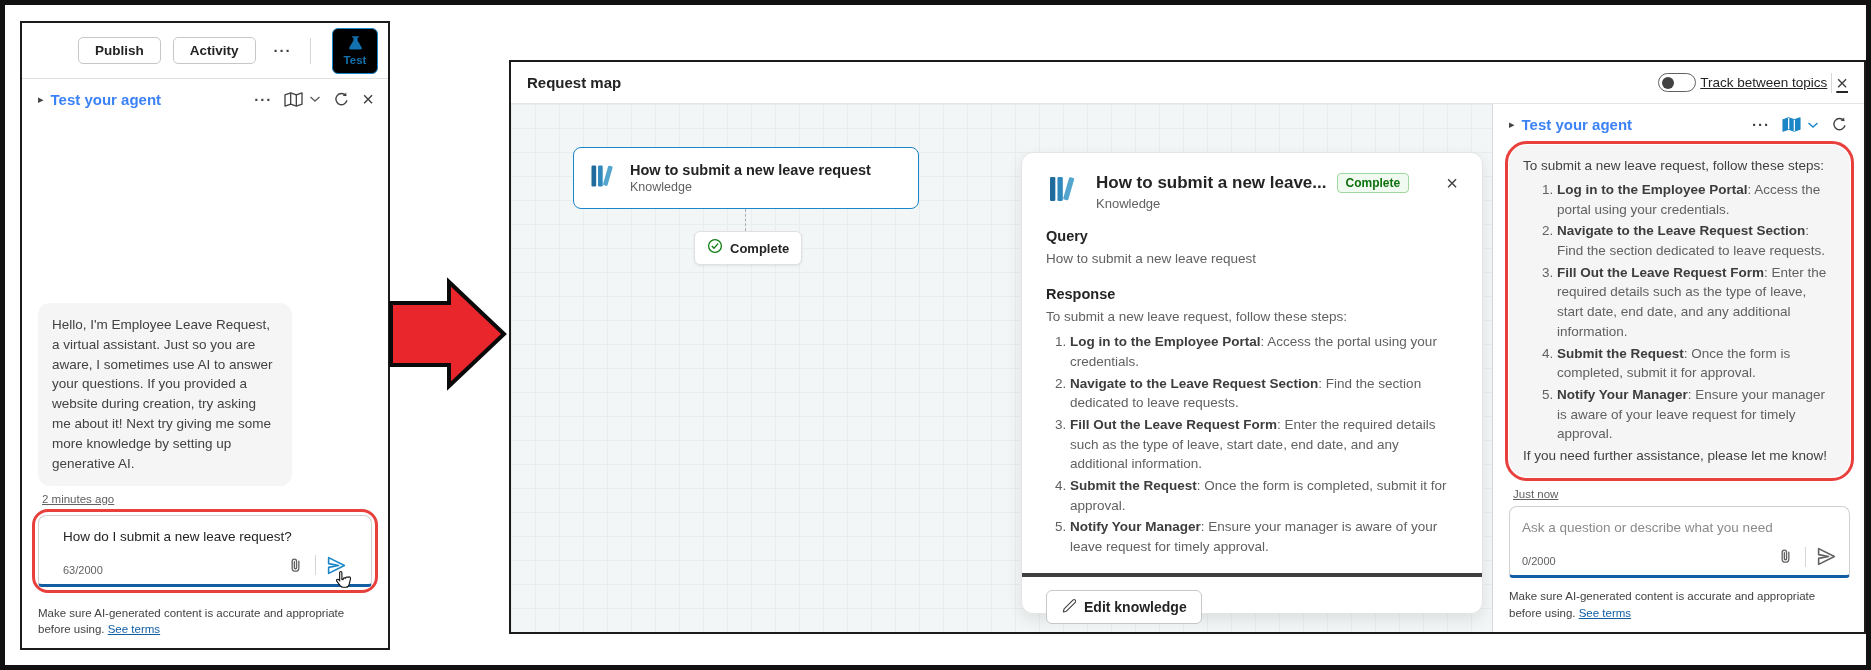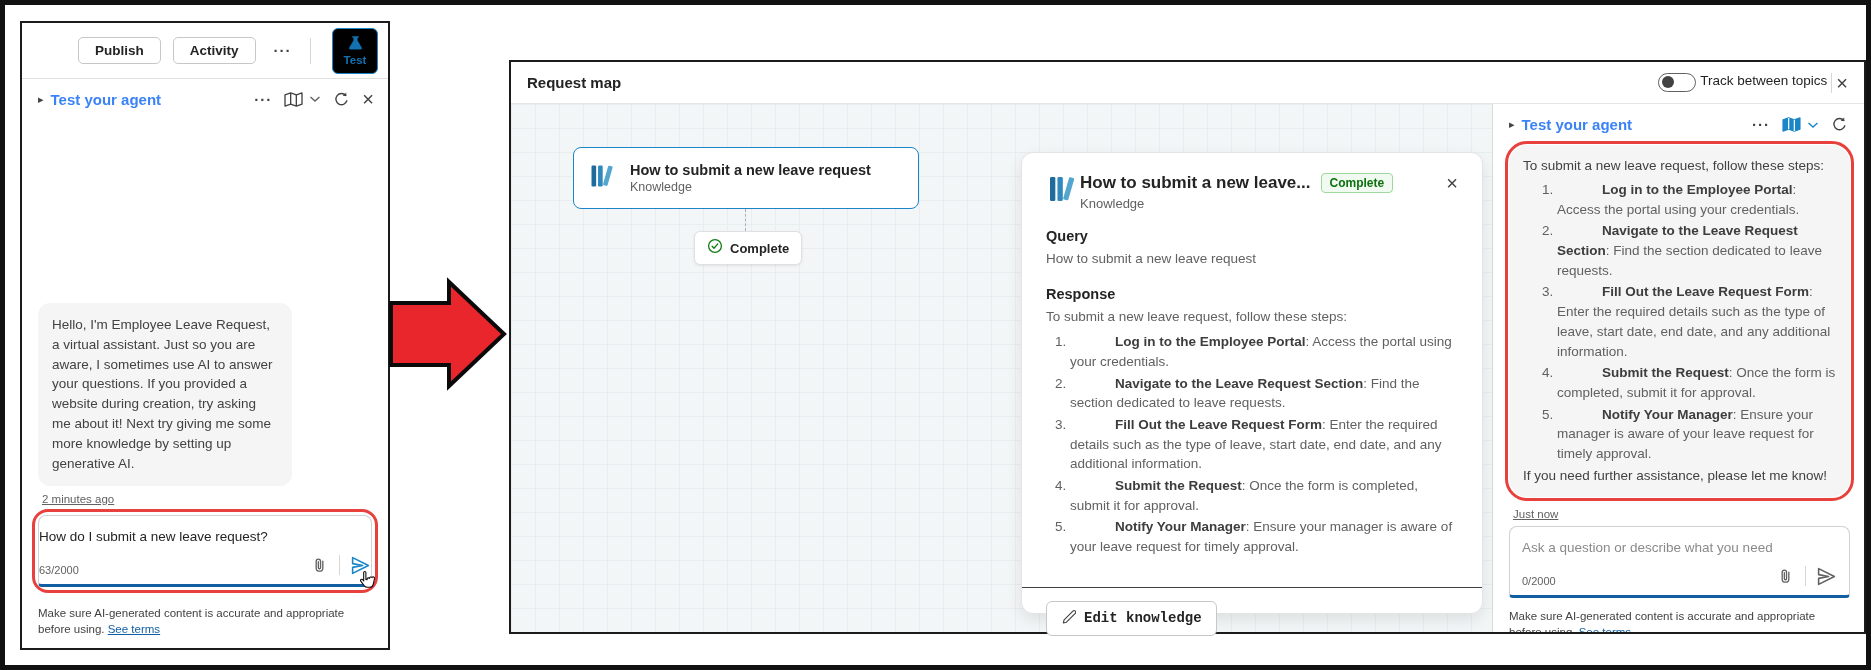--- a/index.html
+++ b/index.html
@@ -53,21 +53,21 @@
     margin-top:auto; width:254px; background:#f5f5f5; border-radius:12px;
     padding:12px 14px; font-size:13.5px; line-height:1.47; color:#424242;
   }
   .timestamp { font-size:11.5px; color:#616161; margin:7px 0 4px 4px;text-decoration:underline; }
 
   .red-outline-input {
     border:3px solid #e8413d; border-radius:16px; padding:3px; margin:0 -6px;
   }
   .chat-input-box {
     background:#fff; border:1px solid #d1d1d1; border-bottom:3px solid #115ea3;
-    border-radius:8px 8px 4px 4px; padding:11px 0 8px;
+    border-radius:8px 8px 4px 4px; padding:11px 24px 8px;
   }
   .chat-input-value {
     width:100%; border:none; outline:none; font-family:inherit;
     font-size:13.5px; color:#242424; background:transparent;
   }
   .input-foot { display:flex; align-items:flex-end; margin-top:10px; position:relative; }
   .char-counter { font-size:11px; color:#616161; }
   .input-icons { margin-left:auto; display:flex; align-items:center; gap:10px; }
   .vline { width:1px; height:20px; background:#d6d6d6; }
   .cursor-hand { position:absolute; right:-4px; bottom:-18px; }
@@ -81,21 +81,21 @@
   
   .map-window {
     position:absolute; left:504px; top:55px; width:1357px; height:574px;
     background:#fff; border:2px solid #1b1b1b; display:flex; flex-direction:column;
   }
   .map-header {
     height:42px; display:flex; align-items:center; padding:0 16px; gap:14px;
     border-bottom:1px solid #e5e5e5; flex:0 0 auto;
   }
   .map-title { font-size:15px; font-weight:bold; }
-  .map-header-right { margin-left:auto; display:flex; gap:4px; }
+  .map-header-right { margin-left:auto; display:flex; align-items:center; gap:4px;text-decoration:underline; }
   .toggle {
     width:38px; height:19px; border:1px solid #616161; border-radius:10px;
     position:relative; background:#fff; cursor:pointer; flex:0 0 auto;
   }
   .toggle .knob { position:absolute; left:3px; top:2.5px; width:12px; height:12px; border-radius:50%; background:#424242; }
   .toggle-label { font-size:13.5px; color:#242424; }
   .map-body { flex:1; display:flex; min-height:0; }
 
   .canvas {
     flex:1; position:relative; background:#f3f6f7;
@@ -118,37 +118,37 @@
     display:flex; align-items:center; gap:7px; cursor:pointer;
   }
   .status-pill-label { font-size:13px; font-weight:bold; color:#242424; }
 
   .details-card {
     position:absolute; left:510px; top:48px; width:462px; height:462px;
     background:#fff; border:1px solid #e4e4e4; border-radius:12px;
     box-shadow:0 6px 16px rgba(0,0,0,.09); padding:20px 24px 14px;
     display:flex; flex-direction:column;
   }
-  .dc-head { display:flex; align-items:flex-start; gap:2px; }
+  .dc-head { display:flex; align-items:flex-start; gap:18px; }
   .dc-title-row { display:flex; align-items:center; gap:10px; }
   .dc-title { font-size:17px; font-weight:bold; color:#242424; }
   .badge-complete {
     font-size:12px; font-weight:bold; color:#0e700e; background:#f1faf1;
     border:1px solid #9fd89f; border-radius:4px; padding:2px 8px;
   }
   .dc-sub { font-size:13px; color:#616161; margin-top:3px; }
   .dc-close { margin-left:auto; }
   .section-h { font-size:14.5px; font-weight:bold; color:#242424; margin-top:17px; }
   .section-t { font-size:13.5px; color:#616161; margin-top:5px; line-height:1.45; }
   .resp-intro { font-size:13.5px; color:#616161; margin-top:5px; line-height:1.45; }
   ol.steps { margin:4px 0 0; padding-left:24px; font-size:13.5px; line-height:1.46; color:#616161; }
   ol.steps li { margin:2px 0; }
   ol.steps li::marker { color:#616161; }
-  ol.steps b { color:#3d3d3d;margin-left:45px; }
-  .dc-footer { margin:28px -24px 0; border-top:1px solid #404040; padding:13px 24px 0;font-family:Liberation Mono, monospace; }
+  ol.steps b { color:#3d3d3d; }
+  .dc-footer { margin:14px -24px 0; border-top:4px solid #404040; padding:13px 24px 0; }
   .btn-edit {
     background:#fff; border:1px solid #c7c7c7; border-radius:6px; padding:7px 14px;
     display:inline-flex; align-items:center; gap:8px; font-family:inherit;
     font-size:14px; font-weight:bold; color:#242424; cursor:pointer;
   }
 
   
   .right-panel {
     width:372px; flex:0 0 auto; border-left:1px solid #d9d9d9; background:#fff;
     display:flex; flex-direction:column; padding:12px 14px 8px 16px; overflow:hidden;

